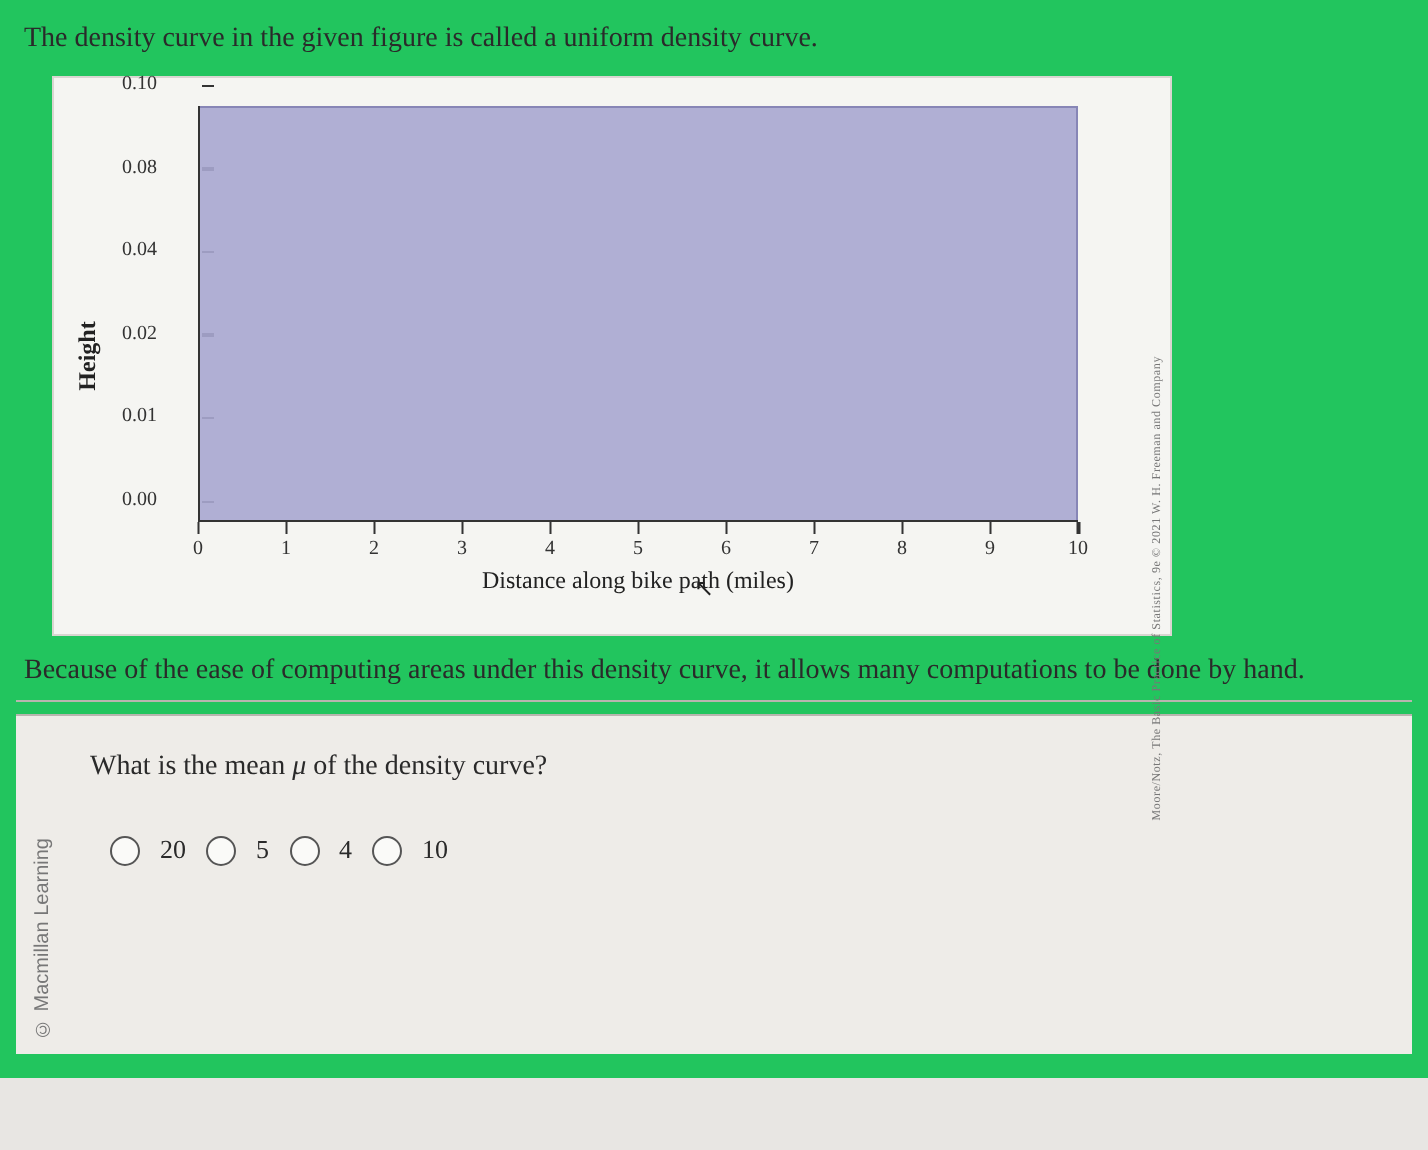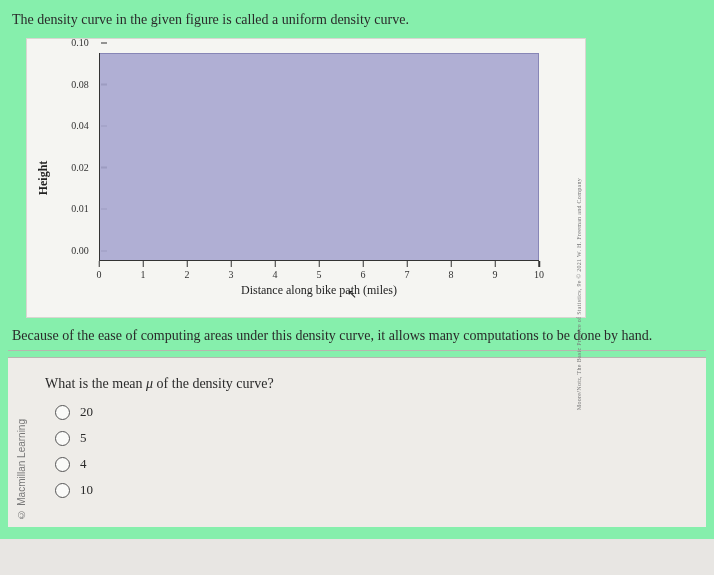--- a/index.html
+++ b/index.html
@@ -6,21 +6,21 @@
     body {
       font-family: Georgia, 'Times New Roman', serif;
       background: #e8e6e3;
       width: 714px;
       height: 575px;
       overflow: hidden;
       position: relative;
     }
     .page {
       padding: 12px 8px;
-      background: #86efac;
+      background: #22c55e;
     }
     .intro {
       font-size: 14px;
       color: #2a2a2a;
       margin-bottom: 10px;
       padding-left: 4px;
     }
     .chart-wrap {
       background: #f5f5f2;
       width: 560px;
@@ -49,21 +49,21 @@
       bottom: 0;
       width: 100%;
       height: 100%;
       background: #a9a8d1;
       opacity: .9;
       border: 1px solid #7c7bb0;
       border-left: none;
       border-bottom: none;
     }
     .y-ticks { position: absolute; left: 32px; top: 14px; height: 208px; width: 40px; }
-    .y-tick { position: absolute; right: 0; font-size: 10px; color: #333; transform: translateY(-50%); text-align: center; width: 38px; }
+    .y-tick { position: absolute; right: 0; font-size: 10px; color: #333; transform: translateY(-50%); text-align: left; width: 38px; }
     .y-tick::after { content: ""; position: absolute; right: -8px; top: 50%; width: 6px; height: 1.5px; background: #333; }
     .x-ticks { position: absolute; left: 72px; top: 224px; width: 440px; height: 18px; }
     .x-tick { position: absolute; font-size: 10px; color: #333; transform: translateX(-50%); top: 6px; }
     .x-tick::before { content: ""; position: absolute; left: 50%; top: -8px; width: 1.5px; height: 6px; background: #333; transform: translateX(-50%); }
     .y-label {
       position: absolute;
       left: 10px;
       top: 50%;
       transform: translate(-30%, -50%) rotate(-90deg);
       font-size: 12px;
@@ -115,24 +115,24 @@
       font-size: 10px;
       color: #777;
       padding: 2px 0;
       margin-right: 18px;
       align-self: flex-end;
     }
     .q-body { flex: 1; }
     .q-text {
       font-size: 14px;
       color: #2a2a2a;
-      margin: 6px 0 12px 0;
+      margin: 6px 0 25px 0;
     }
     .mu { font-style: italic; }
-    .options { display: flex; flex-direction: column; gap: 10px; padding-left: 10px; }
+    .options { display: flex; flex-direction: row; gap: 10px; padding-left: 10px; }
     .opt { display: flex; align-items: center; gap: 10px; font-size: 13px; color: #2a2a2a; cursor: pointer; }
     .radio {
       width: 15px; height: 15px; border: 1.6px solid #555; border-radius: 50%; flex: 0 0 auto;
       background: #fafaf8;
     }
     .cursor {
       position: absolute;
       font-size: 12px;
       color: #222;
       pointer-events: none;

